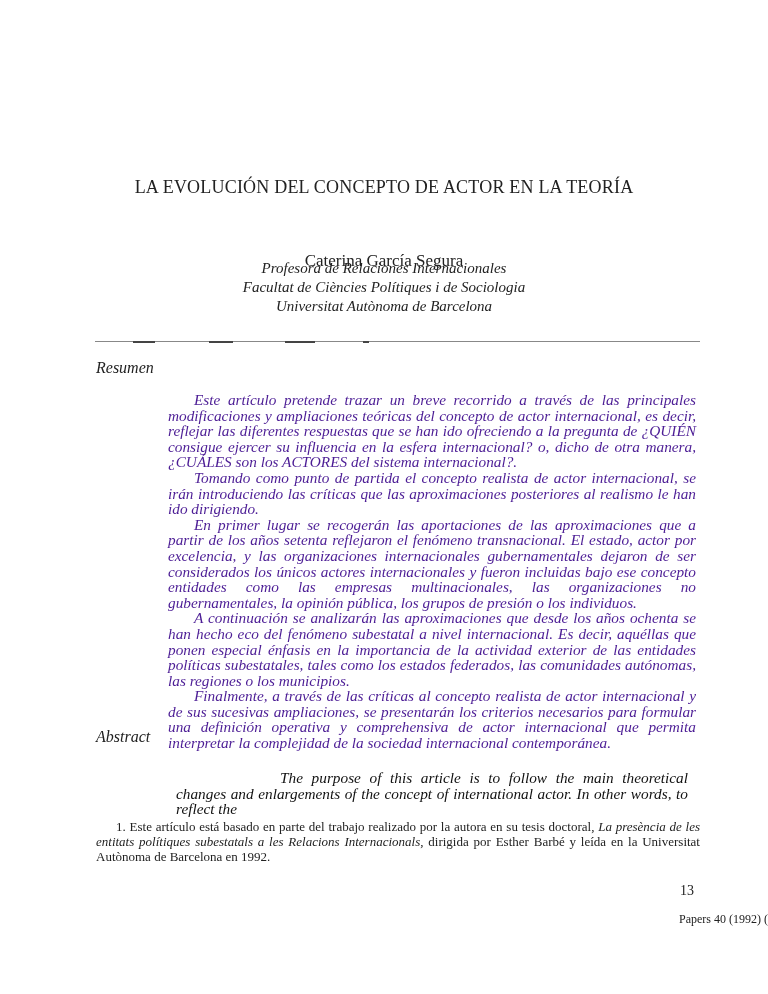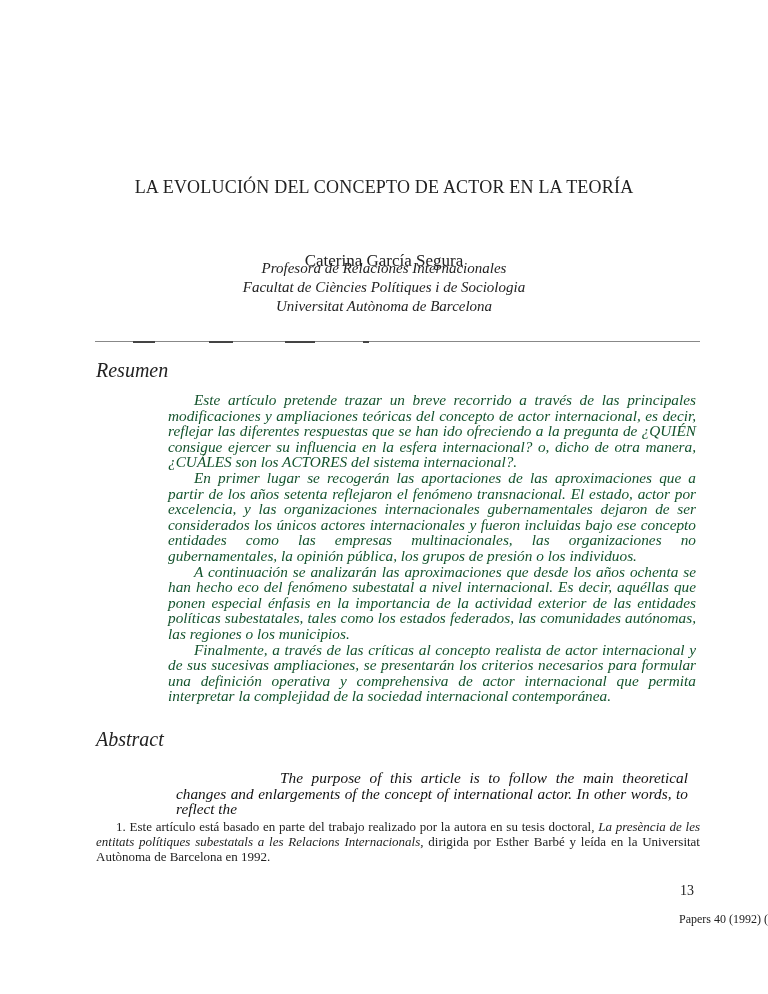--- a/index.html
+++ b/index.html
@@ -16,25 +16,25 @@
   .title sup { font-size: 10px; vertical-align: top; position: relative; top: -2px; }
   .author { left: 0; width: 768px; text-align: center; top: 251px; font-size: 17px; color: #222; }
   .affil {
     left: 0; width: 768px; text-align: center; top: 259px;
     font-size: 15px; line-height: 19px; font-style: italic; color: #222;
   }
   .rule {
     left: 95px; width: 605px; top: 341px; height: 0; border-top: 1px solid #888;
   }
   .rule-mark { position: absolute; top: -1px; height: 2px; background: #444; }
-  .section-label { left: 96px; font-size: 20px; font-style: italic; color: #222; }
+  .section-label { left: 96px; font-size: 16px; font-style: italic; color: #222; }
   .abstract {
     left: 168px; width: 528px; top: 392px;
     font-size: 15.3px; line-height: 15.6px; font-style: italic; text-align: justify;
-    color: #14532d;
+    color: #4c1d95;
   }
   .abstract p { margin: 0; text-indent: 26px; }
   .abstract-en {
     left: 168px; width: 528px; top: 762px;
     font-size: 15.3px; line-height: 15.6px; font-style: italic; text-align: justify; color: #111;
   }
   .abstract-en p { margin: 8px; text-indent: 104px; }
   .footnote {
     left: 96px; width: 604px; top: 819px;
     font-size: 13px; line-height: 15px; text-align: justify; color: #222;
@@ -63,20 +63,21 @@
   <span class="rule-mark" style="left:38px;width:22px"></span>
   <span class="rule-mark" style="left:114px;width:24px"></span>
   <span class="rule-mark" style="left:190px;width:30px"></span>
   <span class="rule-mark" style="left:268px;width:6px"></span>
 </div>
 
 <div class="abs section-label" style="top:359px">Resumen</div>
 
 <div class="abs abstract">
   <p>Este artículo pretende trazar un breve recorrido a través de las principales modificaciones y ampliaciones teóricas del concepto de actor internacional, es decir, reflejar las diferentes respuestas que se han ido ofreciendo a la pregunta de ¿QUIÉN consigue ejercer su influencia en la esfera internacional? o, dicho de otra manera, ¿CUÁLES son los ACTORES del sistema internacional?.</p>
+  <p>Tomando como punto de partida el concepto realista de actor internacional, se irán introduciendo las críticas que las aproximaciones posteriores al realismo le han ido dirigiendo.</p>
   <p>En primer lugar se recogerán las aportaciones de las aproximaciones que a partir de los años setenta reflejaron el fenómeno transnacional. El estado, actor por excelencia, y las organizaciones internacionales gubernamentales dejaron de ser considerados los únicos actores internacionales y fueron incluidas bajo ese concepto entidades como las empresas multinacionales, las organizaciones no gubernamentales, la opinión pública, los grupos de presión o los individuos.</p>
   <p>A continuación se analizarán las aproximaciones que desde los años ochenta se han hecho eco del fenómeno subestatal a nivel internacional. Es decir, aquéllas que ponen especial énfasis en la importancia de la actividad exterior de las entidades políticas subestatales, tales como los estados federados, las comunidades autónomas, las regiones o los municipios.</p>
   <p>Finalmente, a través de las críticas al concepto realista de actor internacional y de sus sucesivas ampliaciones, se presentarán los criterios necesarios para formular una definición operativa y comprehensiva de actor internacional que permita interpretar la complejidad de la sociedad internacional contemporánea.</p>
 </div>
 
 <div class="abs section-label" style="top:728px">Abstract</div>
 
 <div class="abs abstract-en">
   <p>The purpose of this article is to follow the main theoretical changes and enlargements of the concept of international actor. In other words, to reflect the</p>
 </div>

